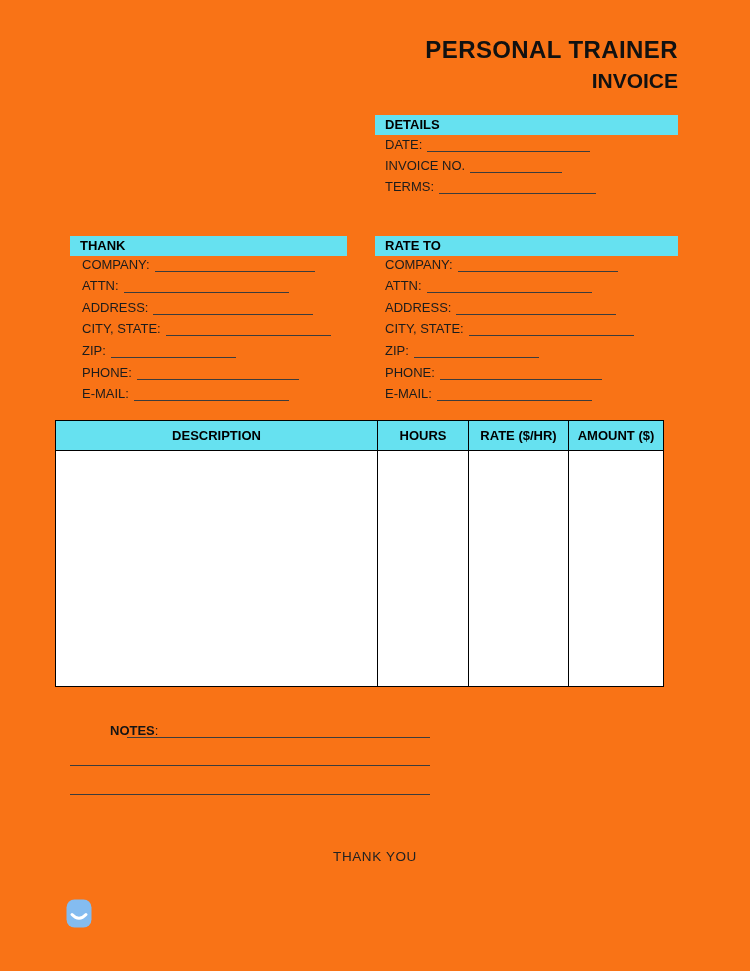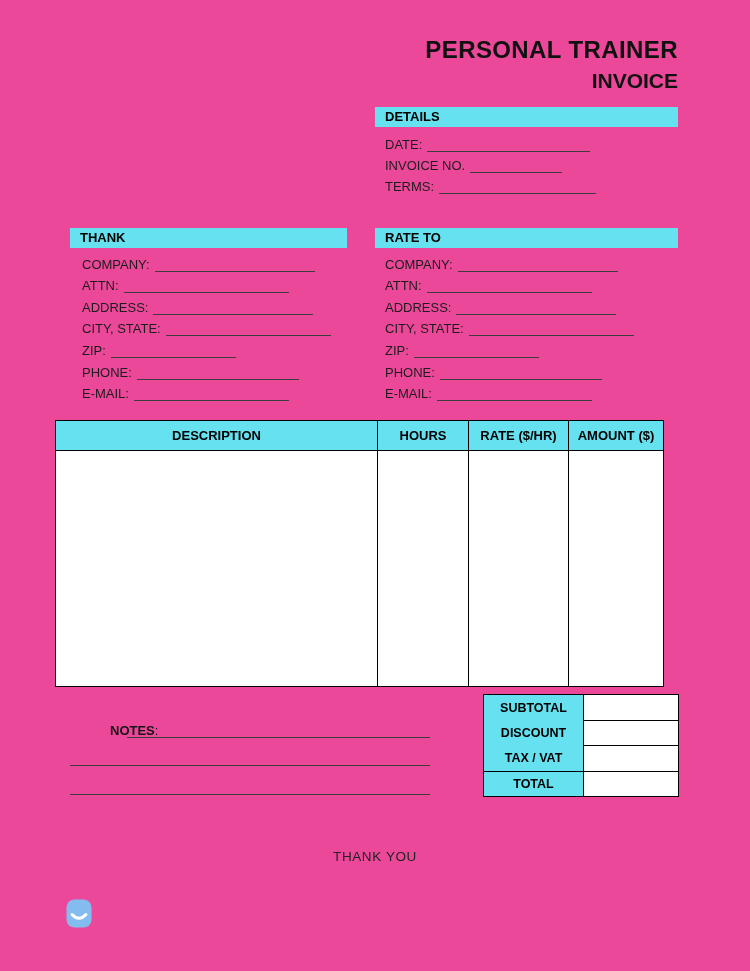--- a/index.html
+++ b/index.html
@@ -1,31 +1,31 @@
 <!DOCTYPE html>
 <html><head>
 <meta charset="utf-8">
 <style>
   * { margin:0; padding:0; box-sizing:border-box; }
   html,body { background:#ffffff; }
   .page {
     position:relative; width:750px; height:971px; margin:0 auto;
-    background:#ec4899; font-family:"Liberation Sans", sans-serif; color:#141414;
+    background:#f97316; font-family:"Liberation Sans", sans-serif; color:#141414;
     overflow:hidden;
   }
 
   
   .title-block { position:absolute; top:36px; right:72px; text-align:right; }
   .title-main { font-size:24px; font-weight:bold; letter-spacing:.4px; color:#111; }
   .title-sub  { font-size:21px; font-weight:bold; margin-top:5px; color:#111; }
 
   
   .section-bar {
     position:absolute; height:20px; background:#66E1F0;
-    font-weight:bold; font-size:13px; line-height:20px; padding-left:10px; color:#000;
+    font-weight:bold; font-size:13px; line-height:20px; padding-left:10px; color:#000;margin-top:8px;
   }
   .bar-details { left:375px; top:107px; width:303px; }
   .bar-from    { left:70px;  top:228px; width:277px; }
   .bar-billto  { left:375px; top:228px; width:303px; }
 
   
   .fields { position:absolute; display:flex; flex-direction:column; }
   .fields-details { left:385px; top:131px; }
   .fields-from    { left:82px;  top:250px; }
   .fields-billto  { left:385px; top:250px; }
@@ -178,44 +178,20 @@
     <tbody>
       <tr>
         <td></td>
         <td></td>
         <td></td>
         <td></td>
       </tr>
     </tbody>
   </table>
 
-  <table class="totals">
-    <colgroup>
-        <col style="width:100px">
-        <col style="width:95px">
-      </colgroup>
-    <tbody>
-      <tr>
-        <td class="t-label nb">SUBTOTAL</td>
-        <td class="t-value"></td>
-      </tr>
-      <tr>
-        <td class="t-label nb">DISCOUNT</td>
-        <td class="t-value"></td>
-      </tr>
-      <tr>
-        <td class="t-label">TAX / VAT</td>
-        <td class="t-value"></td>
-      </tr>
-      <tr>
-        <td class="t-label">TOTAL</td>
-        <td class="t-value"></td>
-      </tr>
-    </tbody>
-  </table>
 
   <div class="notes-label"><span class="b">NOTES</span><span>:</span></div>
   <div class="note-line note-line-1"></div>
   <div class="note-line note-line-2"></div>
   <div class="note-line note-line-3"></div>
 
   <div class="thank-you">THANK YOU</div>
 
   <svg class="logo" viewBox="0 0 26 29" xmlns="http://www.w3.org/2000/svg">
     <rect x="0.5" y="0.5" width="25" height="28" rx="8" ry="8" fill="#84BCF0"></rect>

